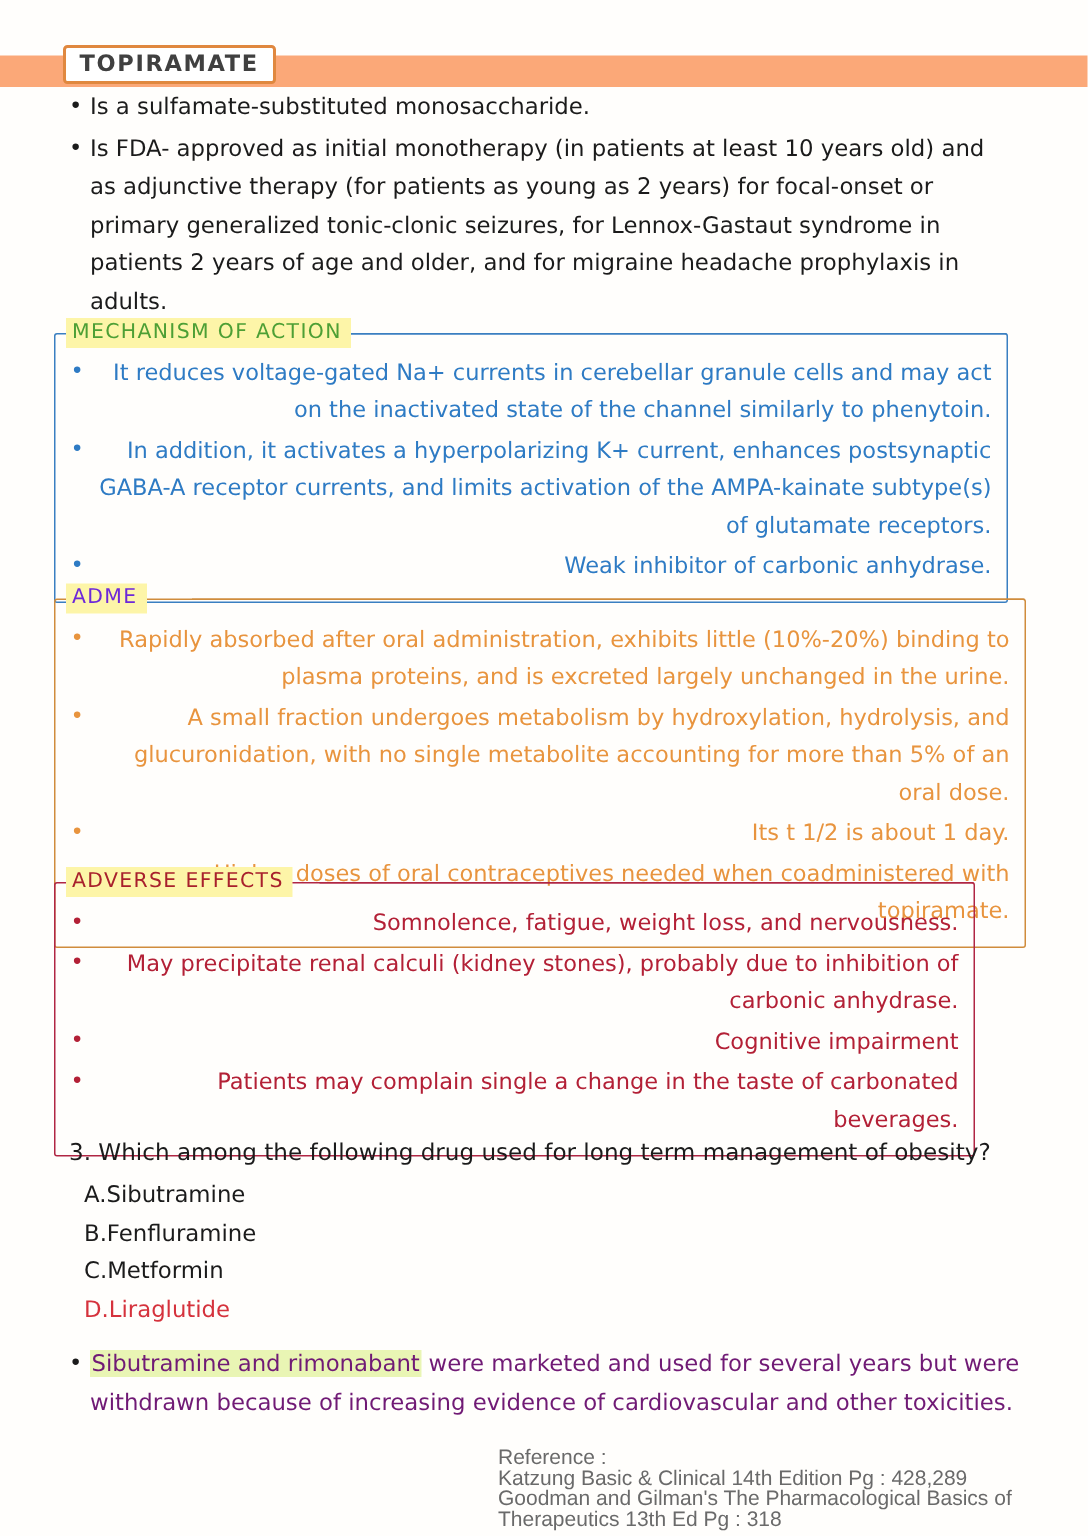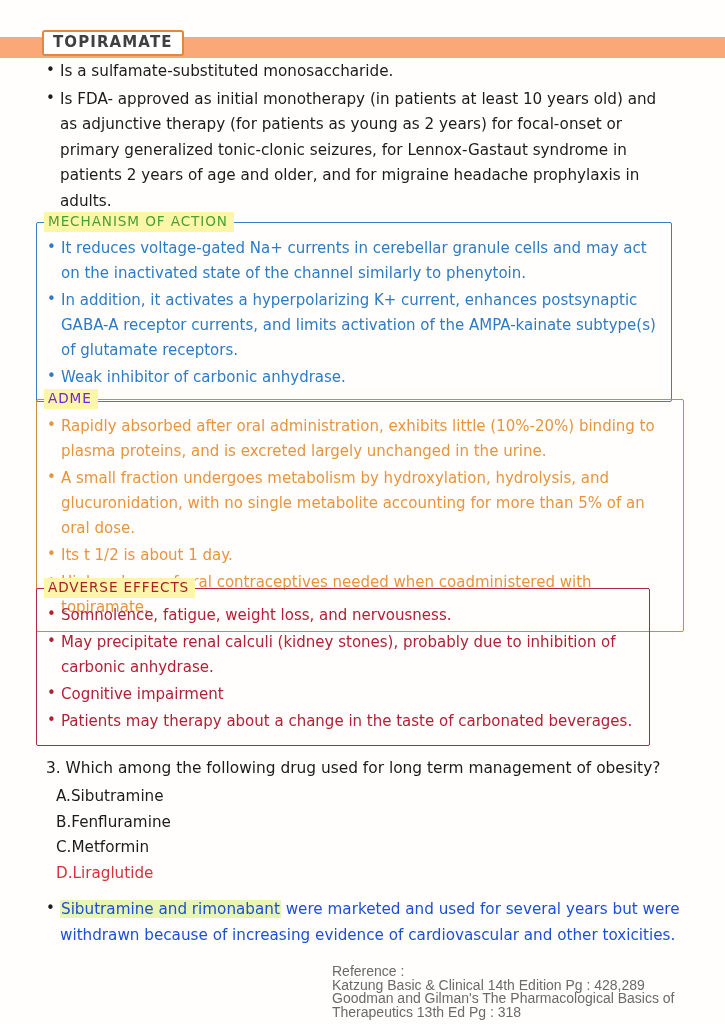--- a/index.html
+++ b/index.html
@@ -80,20 +80,21 @@
 
   
   .section {
     position: absolute;
   }
   .section .box {
     border: 1.6px solid #888;
     border-radius: 2px;
     box-sizing: border-box;
     padding: 14px 10px 9px 8px;
+    text-align: right;
   }
   .section .hdr {
     position: absolute;
     left: 8px;
     top: -10px;
     background: #fdf5a8;
     padding: 1px 6px 2px 4px;
     font-size: 13.6px;
     font-weight: normal;
     letter-spacing: 0.9px;
@@ -157,21 +158,21 @@
     line-height: 25.5px;
   }
   .mcq ol li.answer { color: #d5323c; }
 
   
   .note {
     position: absolute;
     left: 44px;
     top: 897px;
     width: 640px;
-    color: #1d4ed8;
+    color: #701a75;
   }
   .note li::before { color: #1b1b1b; }
   .hl-green { background: #e9f5b4; padding: 0 1px; }
 
   
   .reference {
     position: absolute;
     left: 332px;
     top: 965px;
     width: 380px;
@@ -222,21 +223,21 @@
   </div>
 
   <div class="section" id="sec-ae">
     <div class="hdr-rule"></div>
     <div class="hdr">ADVERSE EFFECTS</div>
     <div class="box">
       <ul class="bullets">
         <li>Somnolence, fatigue, weight loss, and nervousness.</li>
         <li>May precipitate renal calculi (kidney stones), probably due to inhibition of carbonic anhydrase.</li>
         <li>Cognitive impairment</li>
-        <li>Patients may therapy about a change in the taste of carbonated beverages.</li>
+        <li>Patients may complain single a change in the taste of carbonated beverages.</li>
       </ul>
     </div>
   </div>
 
   <div class="mcq">
     <div class="q">3. Which among the following drug used for long term management of obesity?</div>
     <ol>
       <li>A.Sibutramine</li>
       <li>B.Fenfluramine</li>
       <li>C.Metformin</li>

